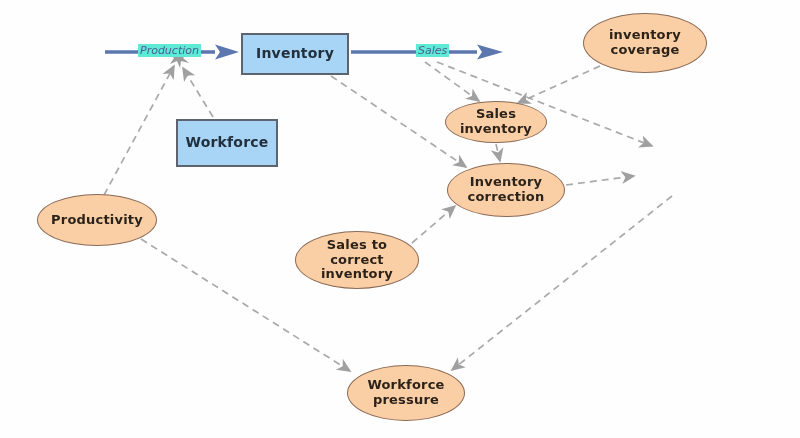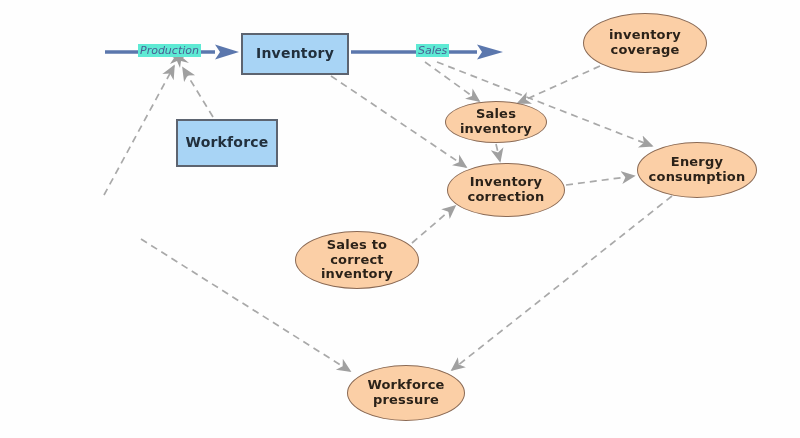--- a/index.html
+++ b/index.html
@@ -118,30 +118,29 @@
   <div class="node ellipse" style="left:583px; top:13px; width:124px; height:60px;">
     <span class="lbl">inventory
 coverage</span>
   </div>
 
   <div class="node ellipse" style="left:445px; top:101px; width:102px; height:42px;">
     <span class="lbl">Sales
 inventory</span>
   </div>
 
-  <div class="node ellipse" style="left:637px; top:142px; width:120px; height:56px;">
-    <span class="lbl">Energy
-consumption</span>
-  </div>
 
   <div class="node ellipse" style="left:447px; top:163px; width:118px; height:54px;">
     <span class="lbl">Inventory
 correction</span>
   </div>
 
+  <div class="node ellipse" style="left:37px; top:194px; width:120px; height:52px;">
+    <span class="lbl">Productivity</span>
+  </div>
 
   <div class="node ellipse" style="left:295px; top:231px; width:124px; height:58px;">
     <span class="lbl">Sales to correct
 inventory</span>
   </div>
 
   <div class="node ellipse" style="left:347px; top:365px; width:118px; height:56px;">
     <span class="lbl">Workforce
 pressure</span>
   </div>

